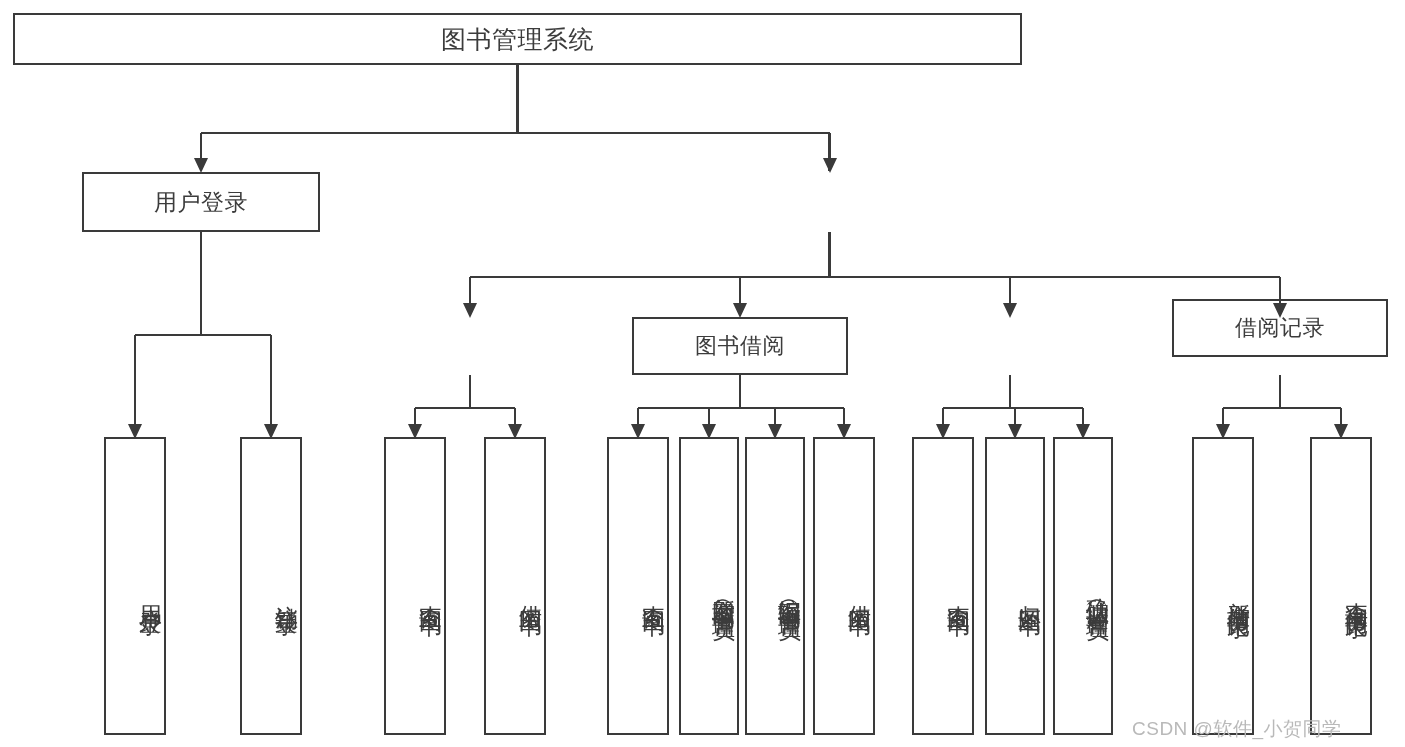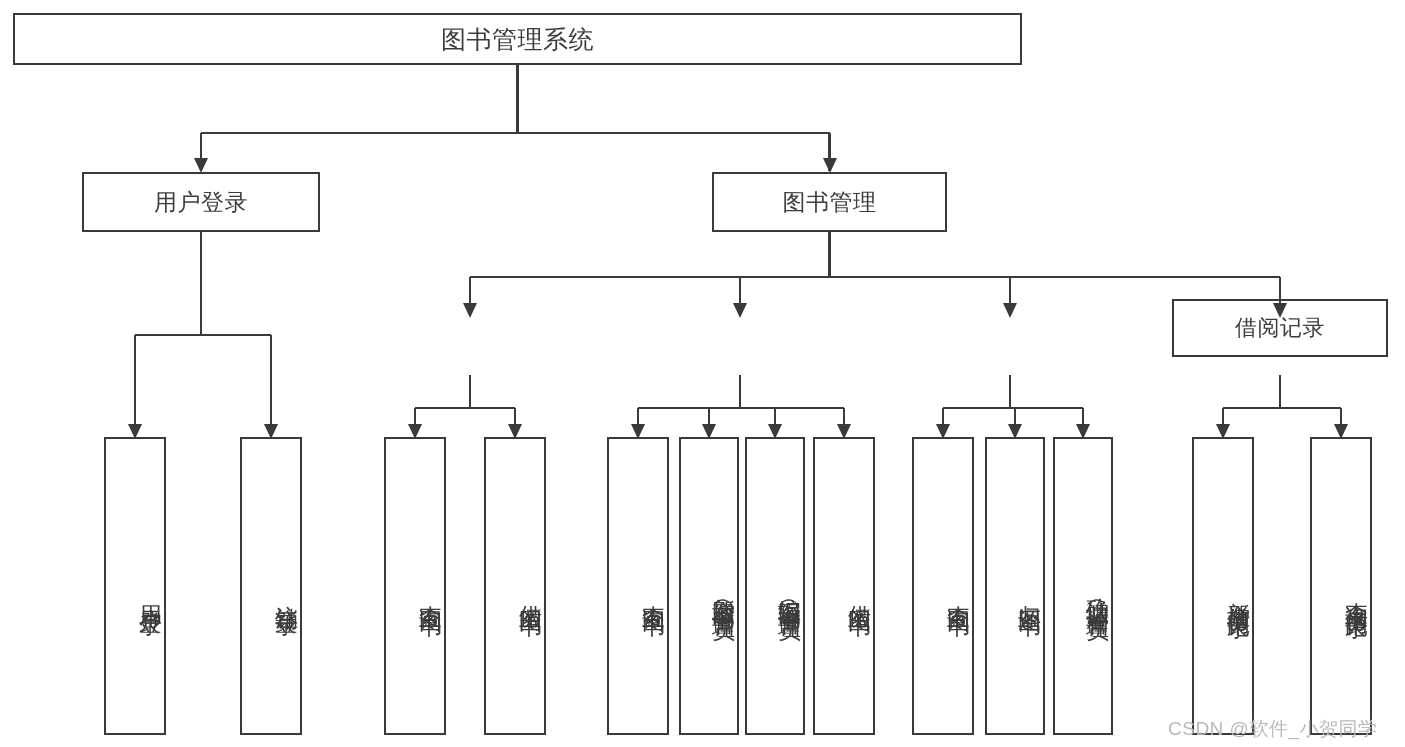--- a/index.html
+++ b/index.html
@@ -79,22 +79,22 @@
   }
 </style>
 </head>
 <body>
 
 <div id="canvas">
 
   <div class="node root" style="left: 13px; top: 13px; width: 1009px; height: 52px;">图书管理系统</div>
 
   <div class="node lvl2" style="left: 82px; top: 172px; width: 238px; height: 60px;">用户登录</div>
-  <div class="node lvl2" style="left: 712px; top: 172px; width: 235px; height: 60px;">图书管理</div>
 
+  <div class="node lvl3" style="left: 632px; top: 317px; width: 216px; height: 58px;">图书借阅</div>
   <div class="node lvl3" style="left: 1172px; top: 299px; width: 216px; height: 58px;">借阅记录</div>
 
   <div class="node leaf" style="left: 104px; top: 437px; width: 62px; height: 298px;">
       <span class="vtext">用户登录</span>
     </div>
   <div class="node leaf" style="left: 240px; top: 437px; width: 62px; height: 298px;">
       <span class="vtext">注销登录</span>
     </div>
   <div class="node leaf" style="left: 384px; top: 437px; width: 62px; height: 298px;">
       <span class="vtext">查询图书</span>
@@ -123,21 +123,21 @@
   <div class="node leaf" style="left: 1053px; top: 437px; width: 60px; height: 298px;">
       <span class="vtext">确认归还（管理员）</span>
     </div>
   <div class="node leaf" style="left: 1192px; top: 437px; width: 62px; height: 298px;">
       <span class="vtext">新增借阅记录</span>
     </div>
   <div class="node leaf" style="left: 1310px; top: 437px; width: 62px; height: 298px;">
       <span class="vtext">查询借阅记录</span>
     </div>
 
-  <div id="watermark" style="left: 1132px; top: 716px; margin-left: 36px;">CSDN @软件_小贺同学</div>
+  <div id="watermark" style="left: 1132px; top: 716px;">CSDN @软件_小贺同学</div>
 
   <div id="edges">
       <div class="edge v" style="left: 516.2px; top: 65px; height: 68px;"></div>
       <div class="edge h" style="left: 201px; top: 131.7px; width: 628.5px;"></div>
       <div class="edge v" style="left: 199.7px; top: 133px; height: 38px;"></div>
       <div class="arrow" style="left: 194px; top: 158px;"></div>
       <div class="edge v" style="left: 828.2px; top: 133px; height: 38px;"></div>
       <div class="arrow" style="left: 822.5px; top: 158px;"></div>
       <div class="edge v" style="left: 828.2px; top: 232px; height: 45px;"></div>
       <div class="edge h" style="left: 470px; top: 275.7px; width: 810px;"></div>

